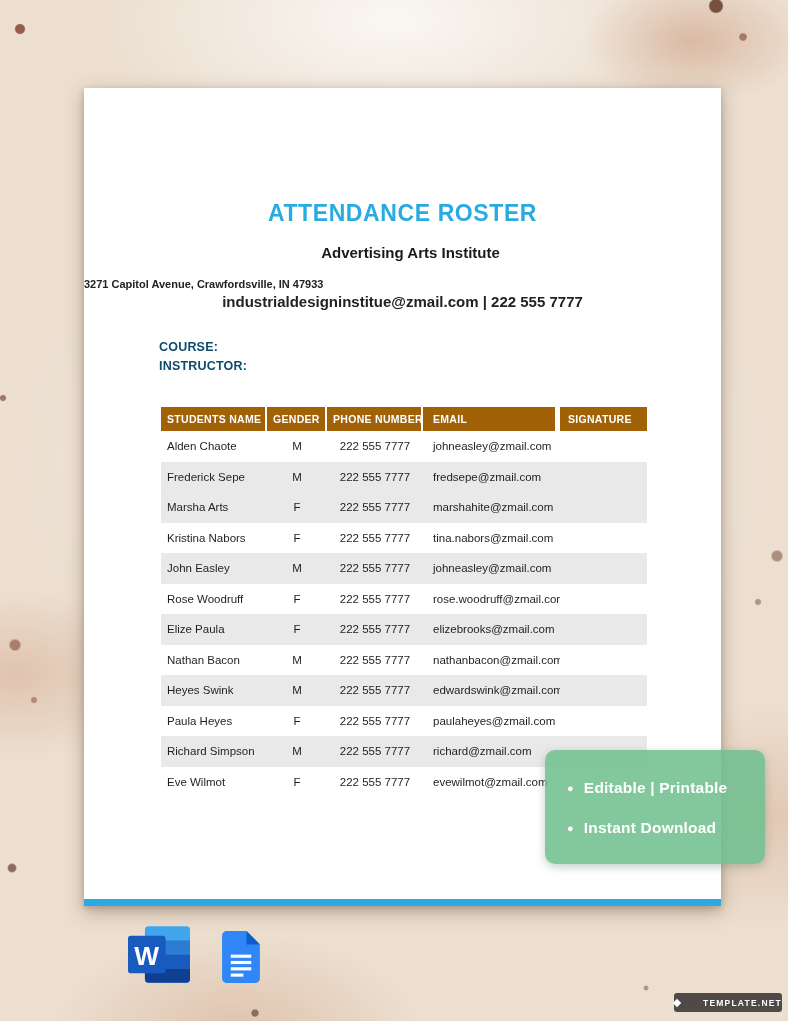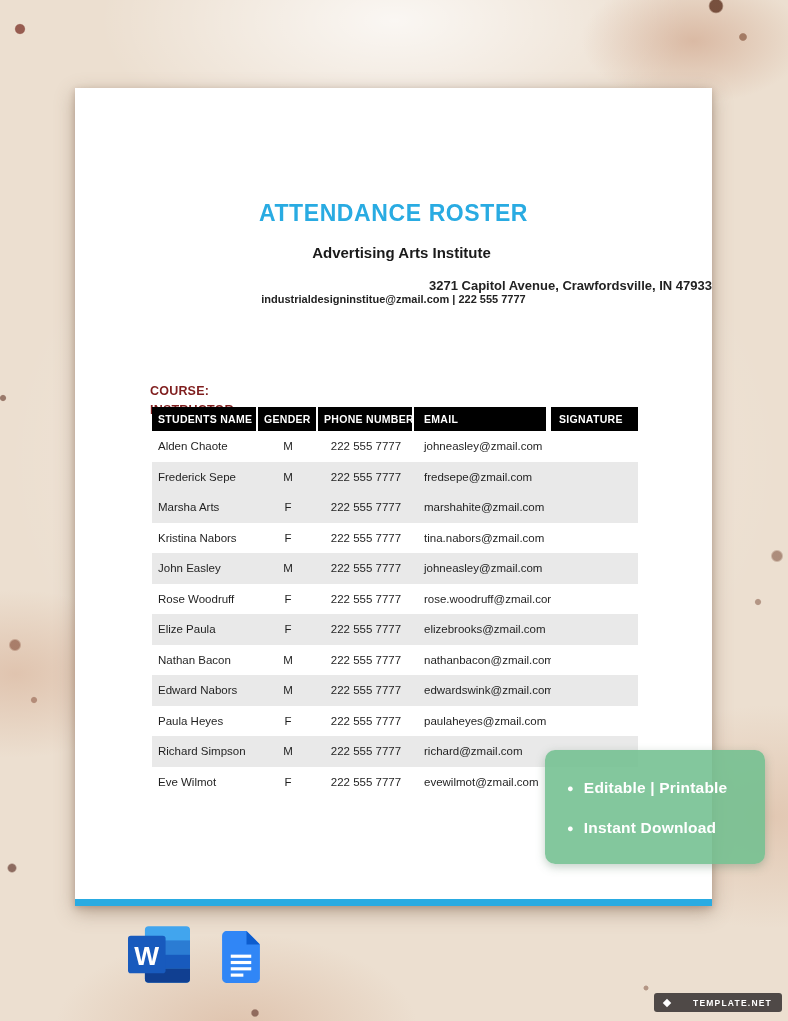--- a/index.html
+++ b/index.html
@@ -24,55 +24,55 @@
       radial-gradient(circle 5px  at 758px 602px, rgba(110,60,40,.45) 0 50%, transparent 72%),
       radial-gradient(circle 4px  at 646px 988px, rgba(110,60,40,.45) 0 50%, transparent 72%),
       radial-gradient(ellipse 160px 90px  at 88% 4%,  rgba(196,140,110,.45), transparent 70%),
       radial-gradient(ellipse 200px 120px at 2% 66%,  rgba(205,155,125,.40), transparent 70%),
       radial-gradient(ellipse 260px 140px at 30% 101%,rgba(206,160,130,.45), transparent 70%),
       radial-gradient(ellipse 240px 160px at 98% 80%, rgba(210,165,135,.40), transparent 70%),
       radial-gradient(ellipse 420px 200px at 50% 2%,  rgba(255,255,255,.75), transparent 70%),
       radial-gradient(ellipse 520px 420px at 50% 45%, rgba(255,255,255,.35), transparent 75%);
   }
   .page{
-    position:absolute;left:75px;top:88px;width:637px;height:818px;
+    position:absolute;left:84px;top:88px;width:637px;height:818px;
     background:#ffffff;
     box-shadow:0 6px 18px rgba(120,90,70,.45), 0 2px 6px rgba(120,90,70,.30);
   }
   .doc-title{
     position:absolute;left:0;right:0;top:112px;text-align:center;
     font-size:23px;font-weight:bold;letter-spacing:.6px;color:#29ABE2;
   }
   .org-name{
     position:absolute;left:0;right:0;top:156px;text-align:center;
     font-size:15px;font-weight:bold;color:#1a1a1a;margin-left:16px;
   }
   .org-address{
-    position:absolute;left:0;right:0;top:190px;text-align:right;
-    font-size:13px;font-weight:bold;color:#222;
+    position:absolute;left:0;right:0;top:190px;text-align:left;
+    font-size:11px;font-weight:bold;color:#222;
   }
   .org-contact{
     position:absolute;left:0;right:0;top:205px;text-align:center;
-    font-size:11px;font-weight:bold;color:#222;
+    font-size:15px;font-weight:bold;color:#222;
   }
   .meta{
     position:absolute;left:75px;top:250px;
-    font-size:12.5px;font-weight:bold;color:#7f1d1d;line-height:19px;letter-spacing:.2px;margin-top:44px;
+    font-size:12.5px;font-weight:bold;color:#0c4a6e;line-height:19px;letter-spacing:.2px;
   }
   table.roster{
     position:absolute;left:77px;top:319px;width:486px;
     border-collapse:separate;border-spacing:0;table-layout:fixed;
   }
   table.roster col.c-name{width:106px}
   table.roster col.c-gender{width:60px}
   table.roster col.c-phone{width:96px}
   table.roster col.c-email{width:137px}
   table.roster col.c-sig{width:87px}
   table.roster thead th{
-    background:#000000;color:#fff;height:24px;
+    background:#a16207;color:#fff;height:24px;
     font-size:10.5px;font-weight:bold;letter-spacing:.3px;
     text-align:left;padding:0 8px 0 6px;border-right:2.5px solid #fff;
     white-space:nowrap;overflow:hidden;
   }
   table.roster thead th.h-email{padding-left:10px;border-right:5px solid #fff;margin-top:40px;}
   table.roster thead th.h-sig{padding-left:8px;border-right:0;margin-top:14px;}
   table.roster tbody td{
     height:30.5px;font-size:11.5px;color:#1f1f1f;background:#fff;
     padding:0;white-space:nowrap;overflow:hidden;
   }
@@ -91,21 +91,21 @@
     padding:18px 0 0 22px;box-sizing:border-box;
   }
   .promo-line{
     height:40px;display:flex;align-items:center;gap:10px;
     color:#fff;font-weight:bold;font-size:15.5px;letter-spacing:.2px;
   }
   .promo-dot{font-size:11px;line-height:1;}
   .icon-word{position:absolute;left:128px;top:926px;width:62px;height:57px;cursor:pointer;}
   .icon-docs{position:absolute;left:222px;top:931px;width:38px;height:52px;cursor:pointer;}
   .watermark{
-    position:absolute;right:6px;bottom:9px;height:19px;padding:0 10px;
+    position:absolute;right:6px;bottom:9px;height:19px;padding:0 0;
     background:rgba(35,31,32,.78);border-radius:3px;
     display:flex;align-items:center;gap:23px;
   }
   .wm-logo{width:6px;height:6px;background:#fff;transform:rotate(45deg);}
   .wm-text{color:#fff;font-size:8.5px;font-weight:bold;letter-spacing:1.2px;}
 </style>
 </head>
 <body>
 
 <div class="stage" data-name="template-preview-background">
@@ -189,21 +189,21 @@
             <td data-name="cell-signature"></td>
           </tr>
           <tr data-name="table-row">
             <td data-name="cell-name">Nathan Bacon</td>
             <td data-name="cell-gender">M</td>
             <td data-name="cell-phone">222 555 7777</td>
             <td data-name="cell-email">nathanbacon@zmail.com</td>
             <td data-name="cell-signature"></td>
           </tr>
           <tr data-name="table-row" class="alt">
-            <td data-name="cell-name">Edward Nabors</td>
+            <td data-name="cell-name">Heyes Swink</td>
             <td data-name="cell-gender">M</td>
             <td data-name="cell-phone">222 555 7777</td>
             <td data-name="cell-email">edwardswink@zmail.com</td>
             <td data-name="cell-signature"></td>
           </tr>
           <tr data-name="table-row">
             <td data-name="cell-name">Paula Heyes</td>
             <td data-name="cell-gender">F</td>
             <td data-name="cell-phone">222 555 7777</td>
             <td data-name="cell-email">paulaheyes@zmail.com</td>

